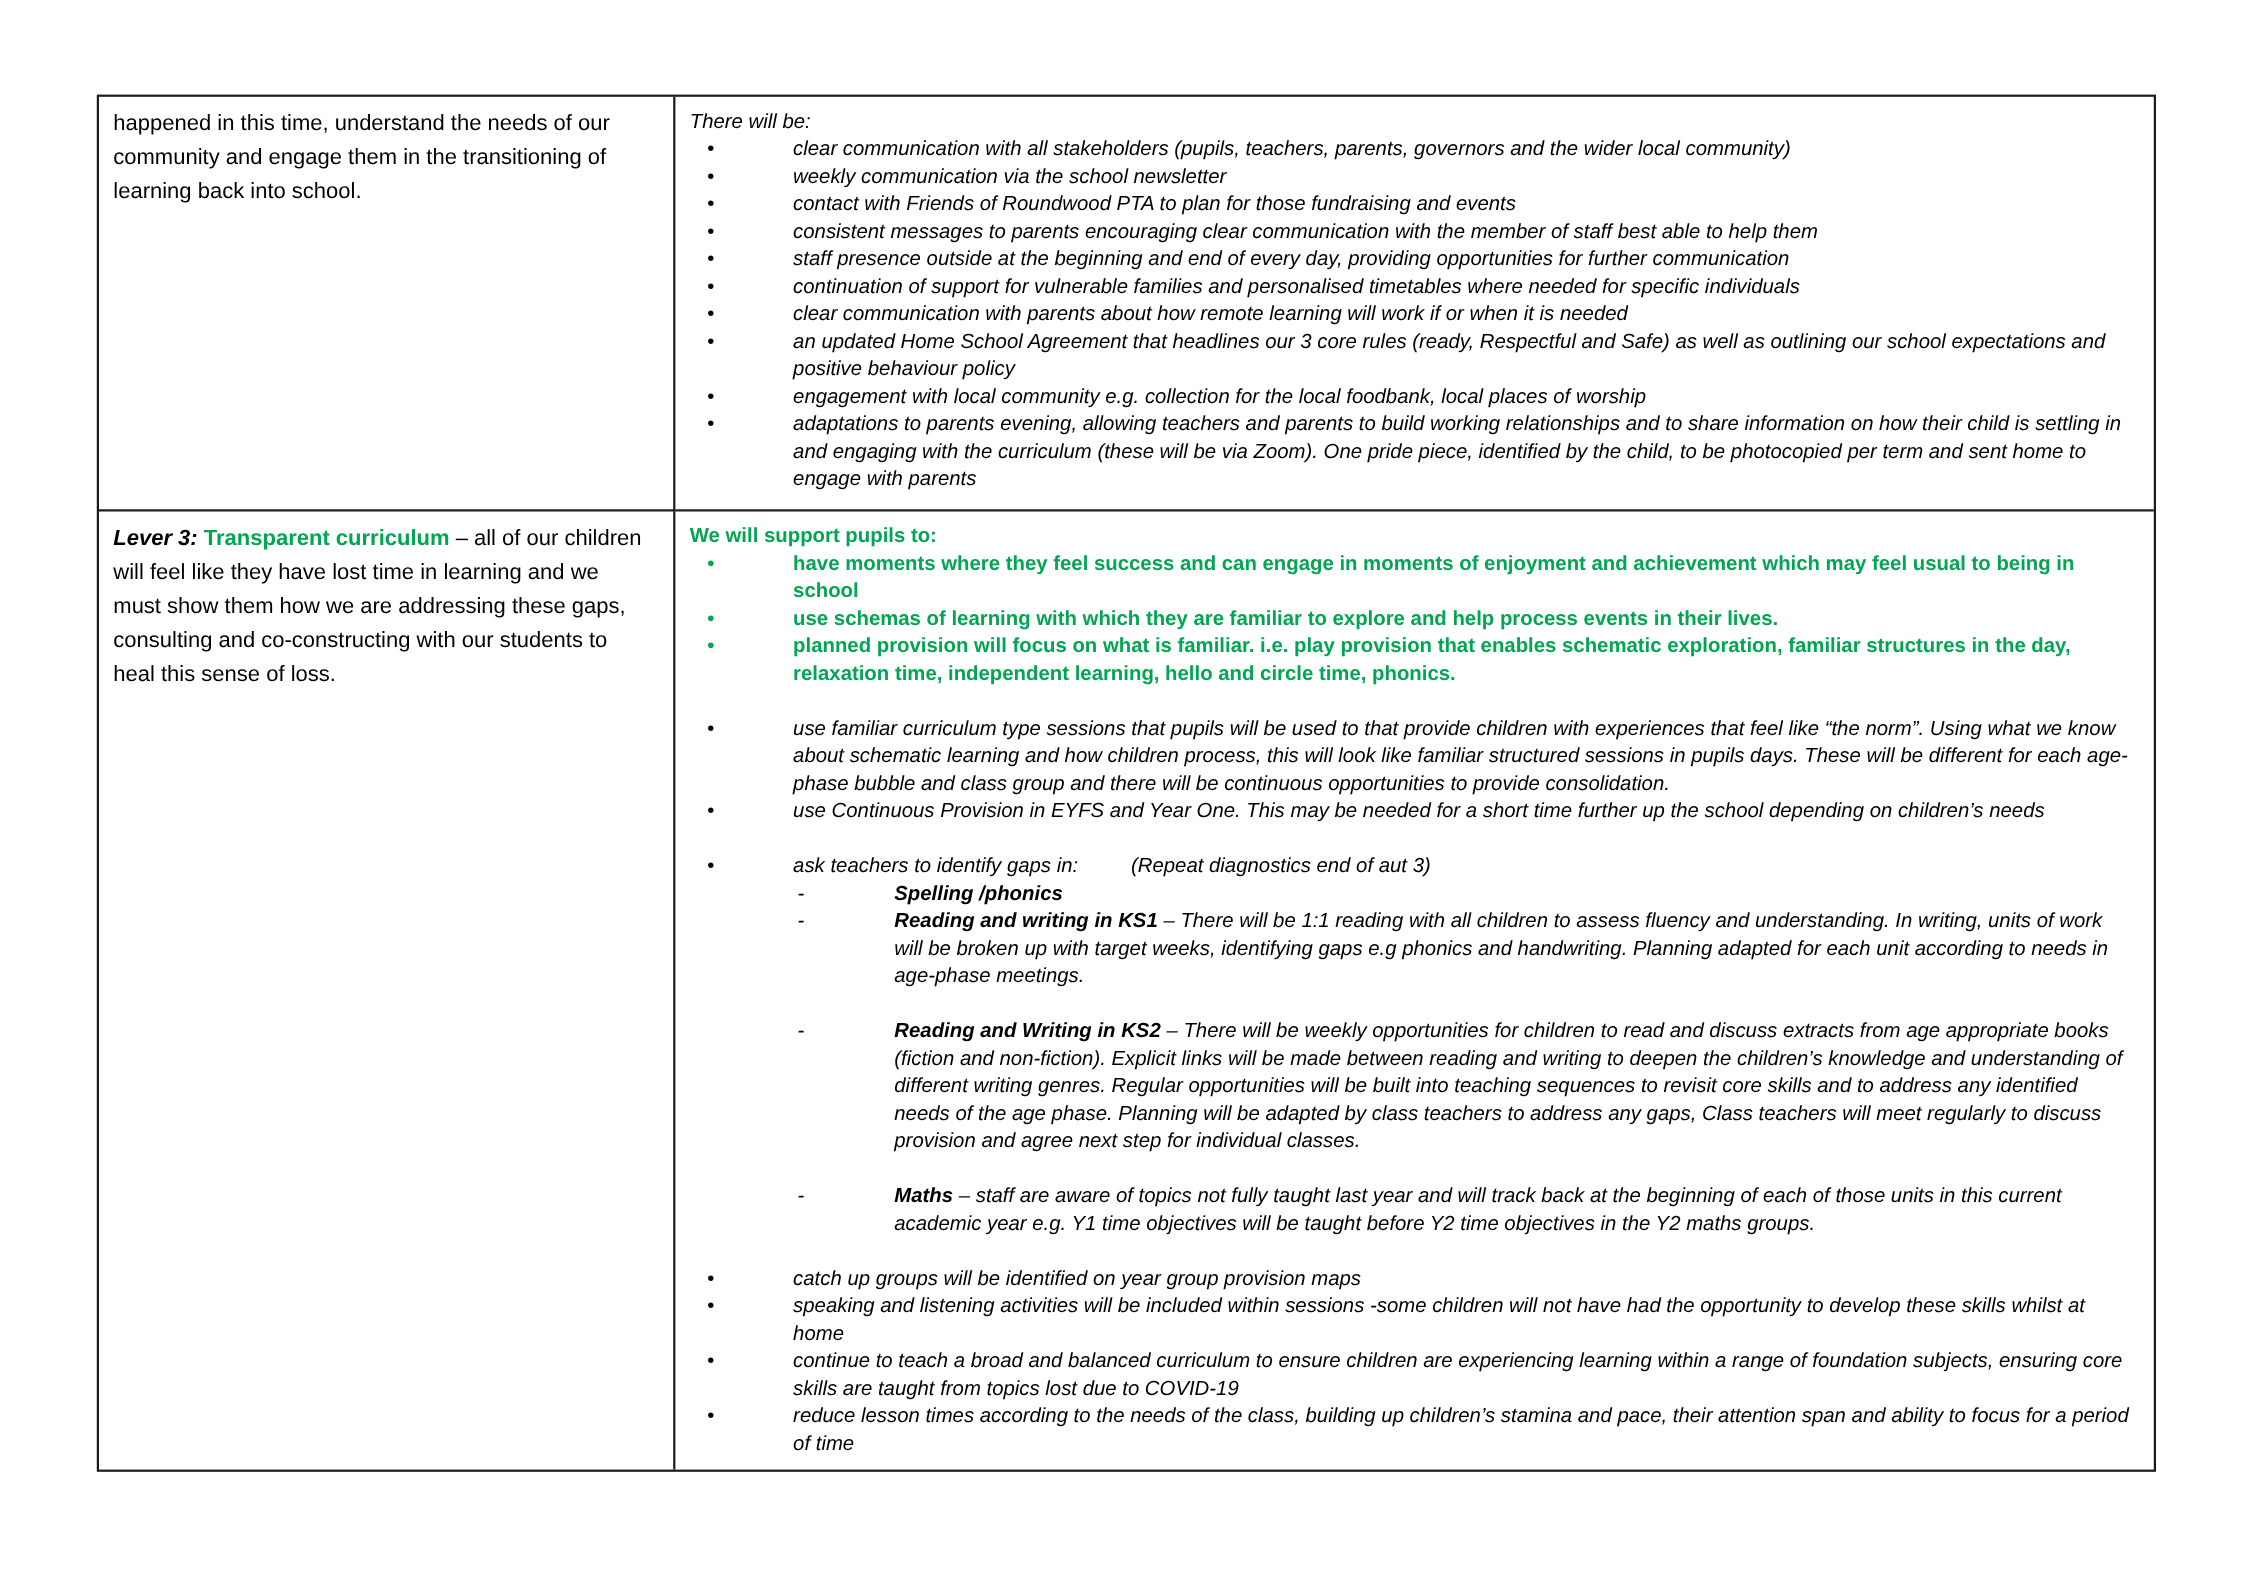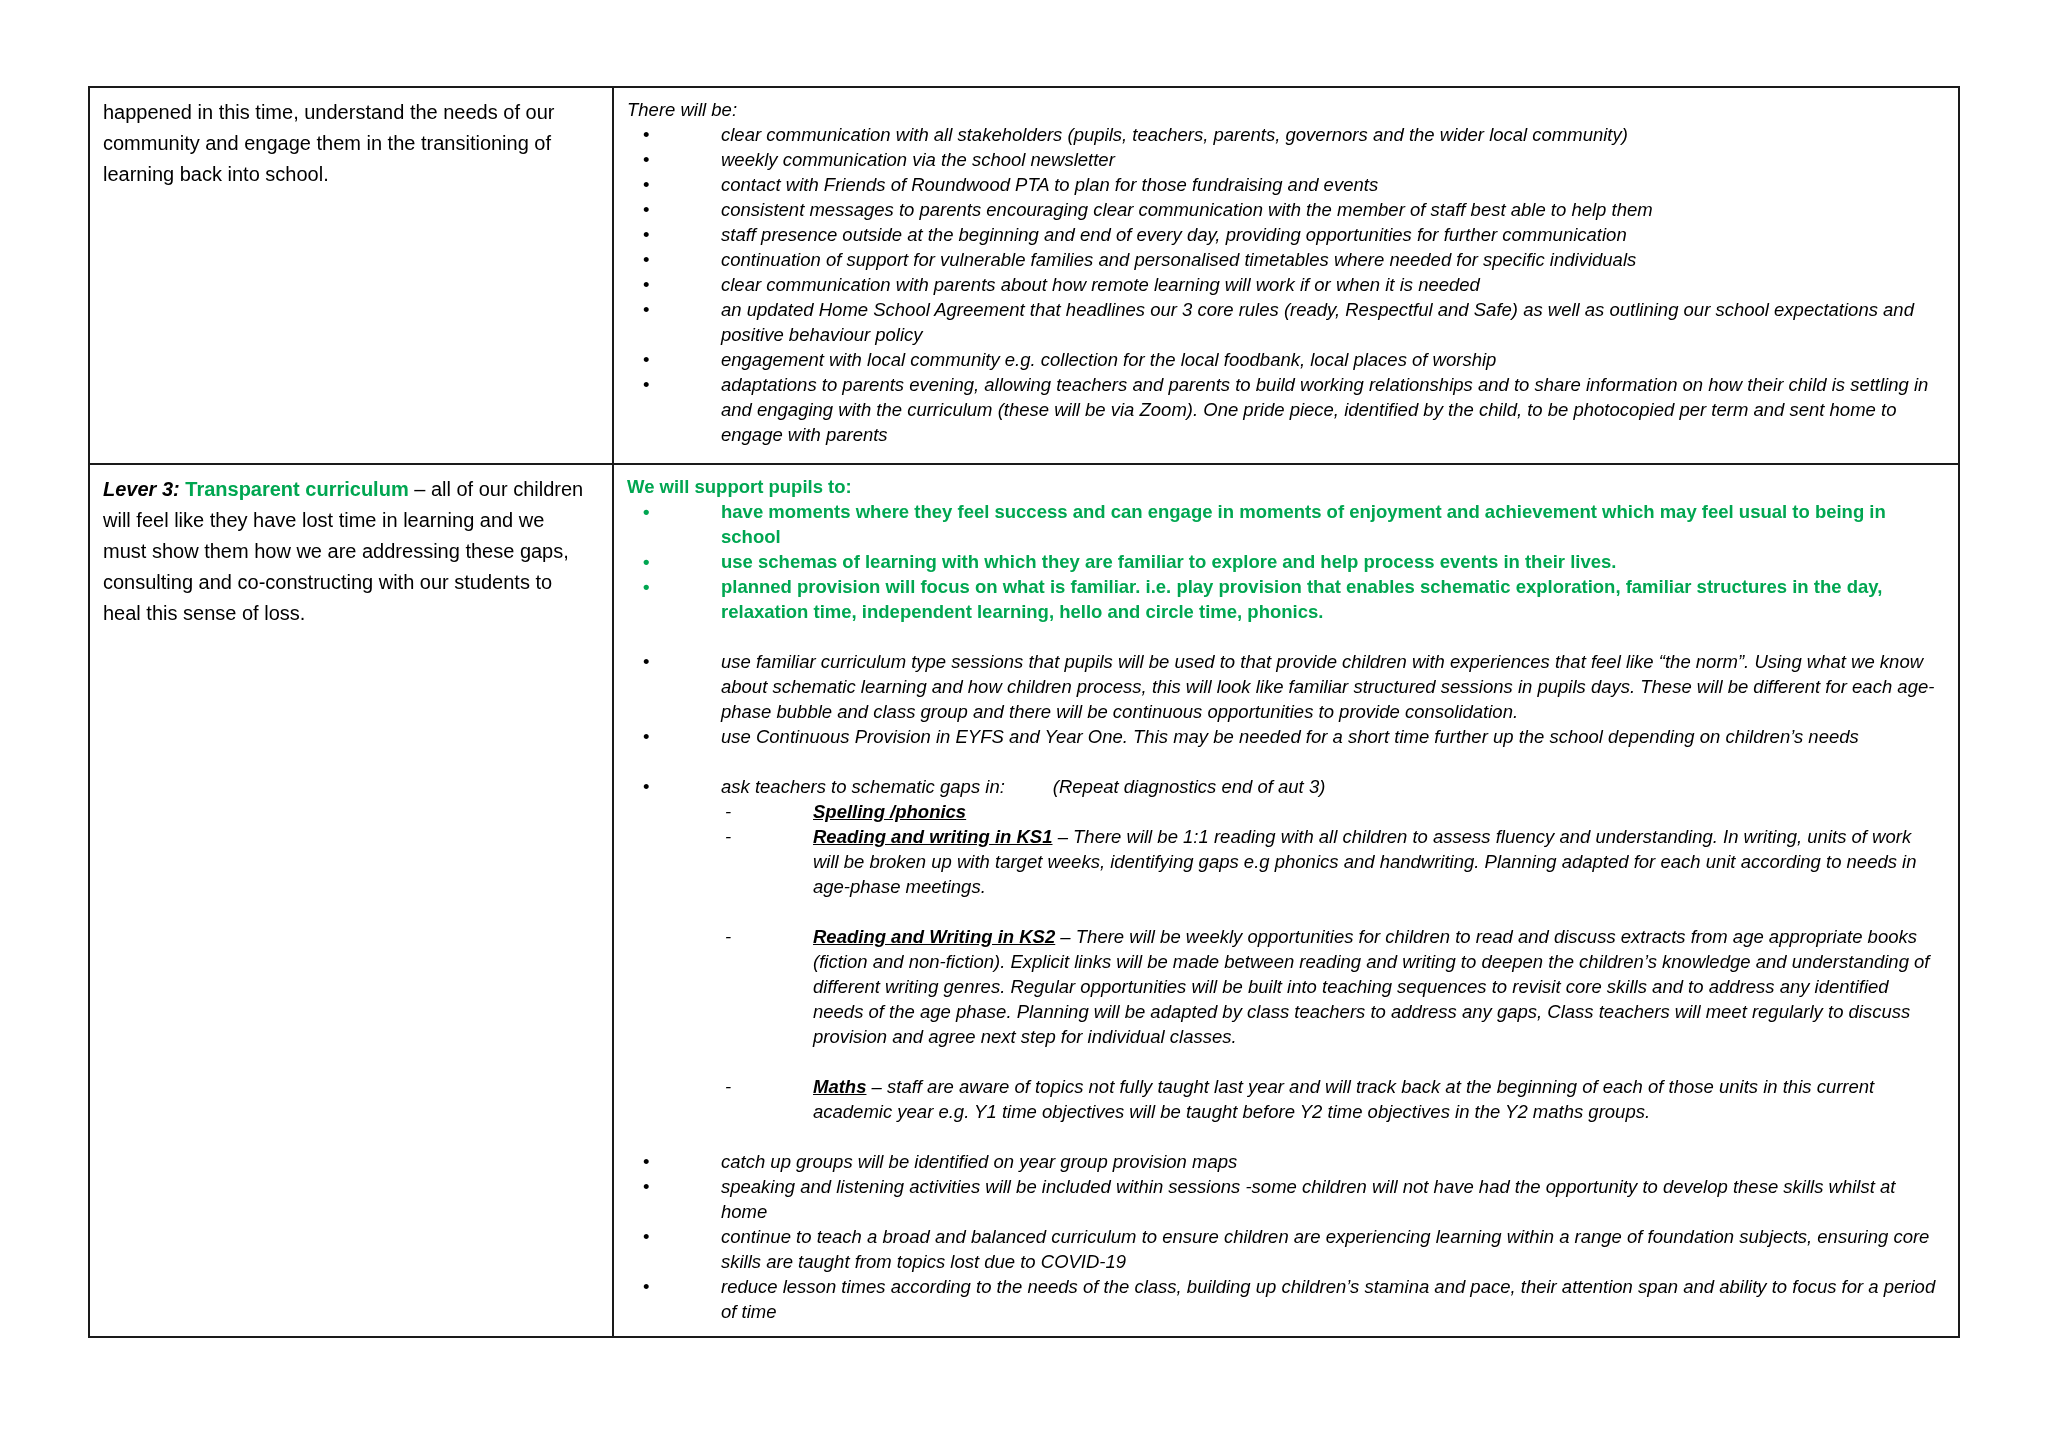--- a/index.html
+++ b/index.html
@@ -31,21 +31,21 @@
     font-style:italic;
   }
   .b { display:flex; }
   .m { flex:0 0 94px; padding-left:16px; box-sizing:border-box; font-style:normal; }
   .sub { display:flex; margin-left:94px; }
   .m2 { flex:0 0 92px; padding-left:4px; box-sizing:border-box; }
   .t { flex:1; }
   .sp { height:25px; }
   .green { color:var(--green, #00A651); font-weight:bold; font-style:normal; }
   .green .m { color:var(--green, #00A651); }
-  .bold { font-weight:bold;text-decoration:underline; }
+  .bold { font-weight:bold; }
   .note { margin-left:48px; }
   .lever-label { font-weight:bold;font-style:italic; }
   .lever-highlight { font-weight:bold; color:var(--green, #00A651); }
   p { margin:0; }
 </style>
 </head>
 <body>
 
 <div class="doc-table">
 
@@ -122,21 +122,21 @@
         <span class="t">use familiar curriculum type sessions that pupils will be used to that provide children with experiences that feel like “the norm”. Using what we know about schematic learning and how children process, this will look like familiar structured sessions in pupils days. These will be different for each age-phase bubble and class group and there will be continuous opportunities to provide consolidation.</span>
       </div>
     <div class="b">
         <span class="m">•</span>
         <span class="t">use Continuous Provision in EYFS and Year One. This may be needed for a short time further up the school depending on children’s needs</span>
       </div>
 
     <div class="sp"></div>
     <div class="b">
         <span class="m">•</span>
-        <span class="t"><span>ask teachers to schematic gaps in:</span><span class="note">(Repeat diagnostics end of aut 3)</span></span>
+        <span class="t"><span>ask teachers to identify gaps in:</span><span class="note">(Repeat diagnostics end of aut 3)</span></span>
       </div>
 
     <div class="sub">
         <span class="m2">-</span>
         <span class="t"><span class="bold">Spelling /phonics</span><span></span></span>
       </div>
     <div class="sub">
         <span class="m2">-</span>
         <span class="t"><span class="bold">Reading and writing in KS1</span><span> – There will be 1:1 reading with all children to assess fluency and understanding.  In writing, units of work will be broken up with target weeks, identifying gaps e.g phonics and handwriting. Planning adapted for each unit according to needs in age-phase meetings.</span></span>
       </div>

